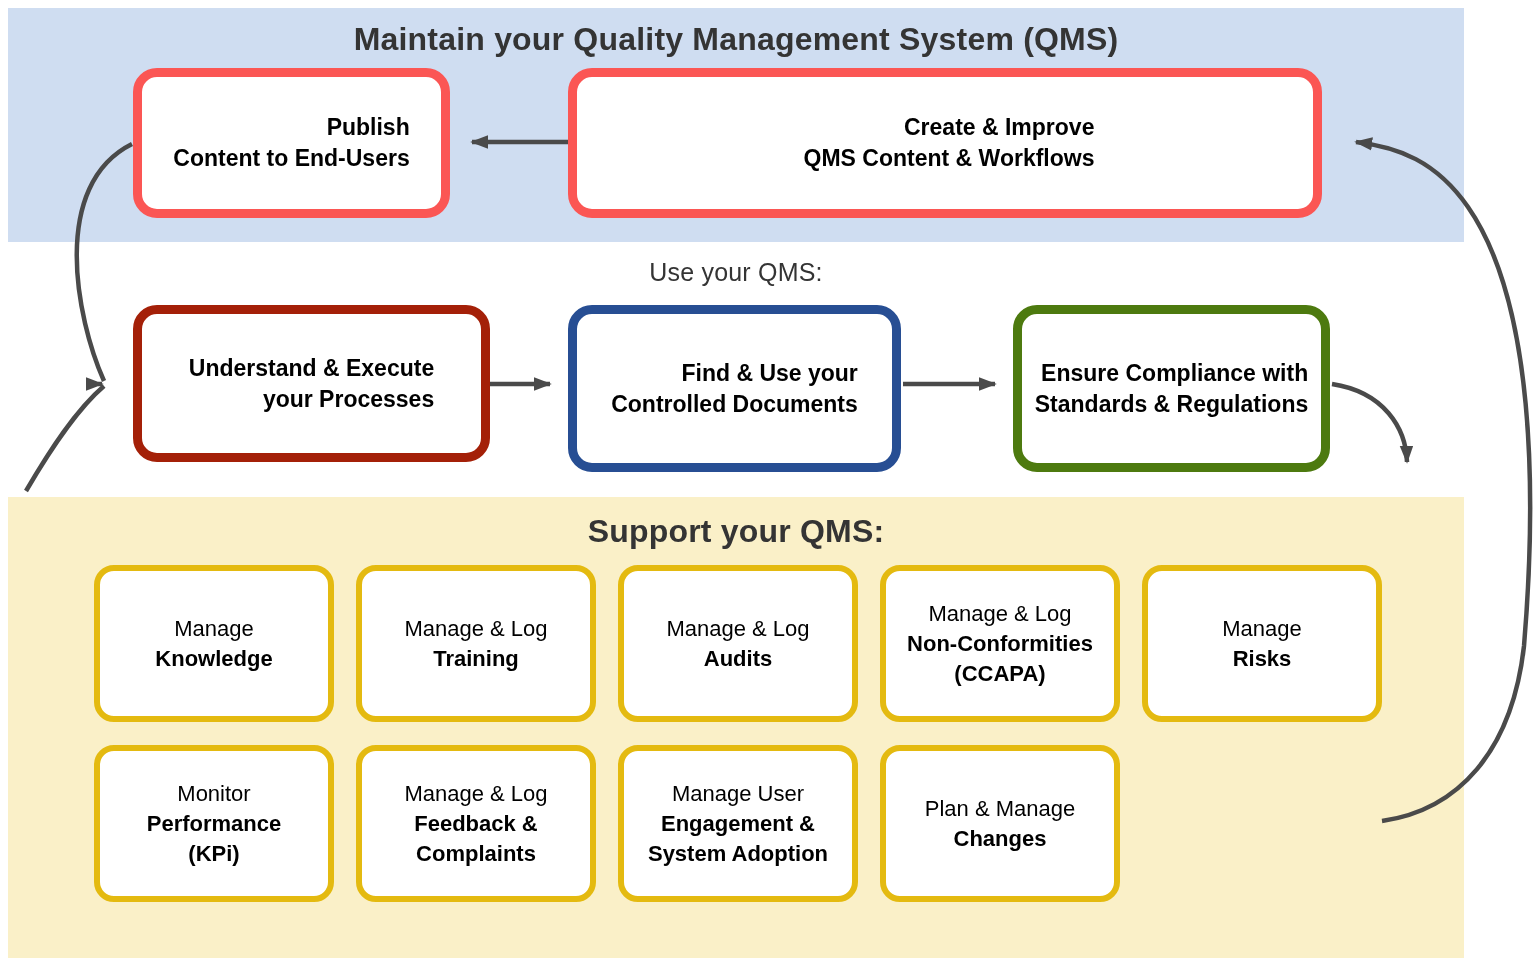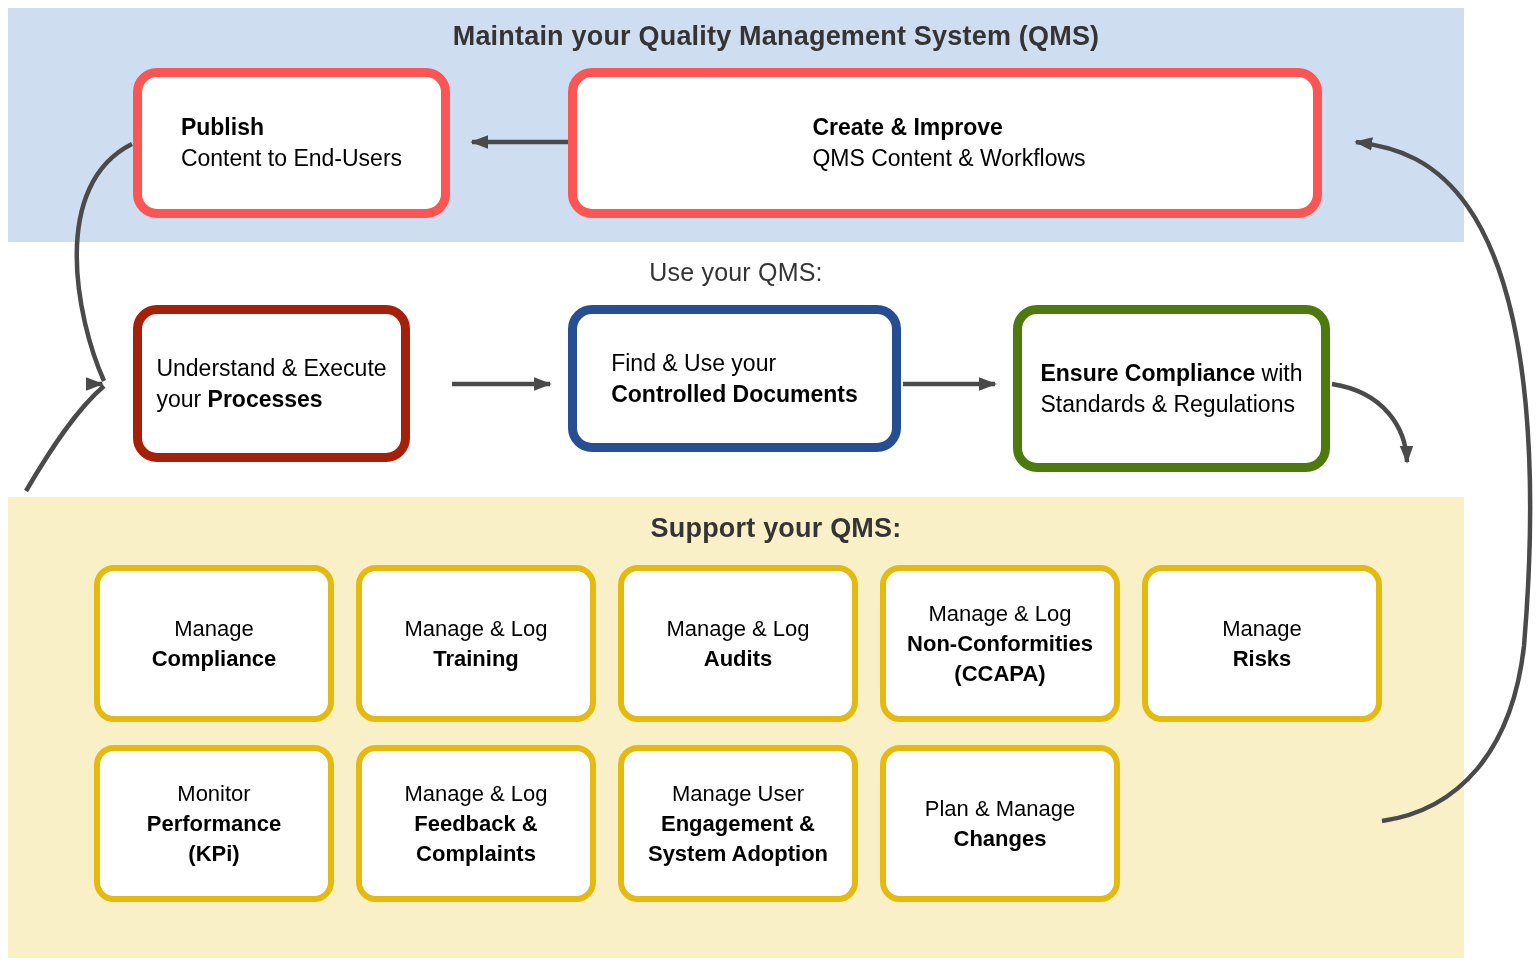--- a/index.html
+++ b/index.html
@@ -16,37 +16,37 @@
   html,body{margin:0;padding:0;background:#ffffff;}
   .canvas{
     position:relative;width:1536px;height:966px;overflow:hidden;
     font-family:"Liberation Sans",sans-serif;background:#ffffff;
   }
   .band{position:absolute;left:8px;width:1456px;}
   .band-maintain{top:8px;height:234px;background:var(--maintain-bg);}
   .band-support{top:497px;height:461px;background:var(--support-bg);}
   .heading{
     position:absolute;left:0;width:100%;text-align:center;
-    font-size:27px;font-weight:bold;color:var(--heading);letter-spacing:.2px;padding-left:40px;
+    font-size:32px;font-weight:bold;color:var(--heading);letter-spacing:.2px;
   }
   .band-maintain .heading{top:13px;}
   .band-support .heading{top:16px;}
   .use-heading{
     position:absolute;top:258px;left:8px;width:1456px;text-align:center;
     font-size:25px;font-weight:normal;color:var(--heading);letter-spacing:.2px;
   }
   .flow-box{
     position:absolute;background:#ffffff;box-sizing:border-box;
-    display:flex;align-items:center;justify-content:center;text-align:left;
+    display:flex;align-items:center;justify-content:center;text-align:right;font-weight:bold;
   }
   .flow-box .line{font-size:23px;line-height:31px;color:#000;}
   .box-publish  {left:133px;top:68px;width:317px;height:150px;border:9px solid var(--red);border-radius:24px;}
   .box-create   {left:568px;top:68px;width:754px;height:150px;border:9px solid var(--red);border-radius:24px;padding-left:8px;}
-  .box-understand{left:133px;top:305px;width:277px;height:157px;border:9px solid var(--darkred);border-radius:24px;}
-  .box-find     {left:568px;top:305px;width:333px;height:147px;border:9px solid var(--blue);border-radius:24px;}
+  .box-understand{left:133px;top:305px;width:357px;height:157px;border:9px solid var(--darkred);border-radius:24px;}
+  .box-find     {left:568px;top:305px;width:333px;height:167px;border:9px solid var(--blue);border-radius:24px;}
   .box-ensure   {left:1013px;top:305px;width:317px;height:167px;border:9px solid var(--green);border-radius:24px;}
   #support-grid{
     position:absolute;left:94px;top:565px;
     display:grid;grid-template-columns:repeat(5,240px);column-gap:22px;row-gap:23px;
   }
   .support-card{
     width:240px;height:157px;background:#ffffff;box-sizing:border-box;
     border:6px solid var(--yellow);border-radius:20px;
     display:flex;align-items:center;justify-content:center;text-align:center;
   }
@@ -116,21 +116,21 @@
           <div class="line"><b>Ensure Compliance</b><span> with</span></div>
           <div class="line"><span>Standards &amp; Regulations</span></div>
         </div>
       </div>
     </div>
 
   <div id="support-grid">
       <div class="support-card">
         <div>
           <div class="line"><span>Manage</span></div>
-          <div class="line"><b>Compliance</b></div>
+          <div class="line"><b>Knowledge</b></div>
         </div>
       </div>
       <div class="support-card">
         <div>
           <div class="line"><span>Manage &amp; Log</span></div>
           <div class="line"><b>Training</b></div>
         </div>
       </div>
       <div class="support-card">
         <div>

